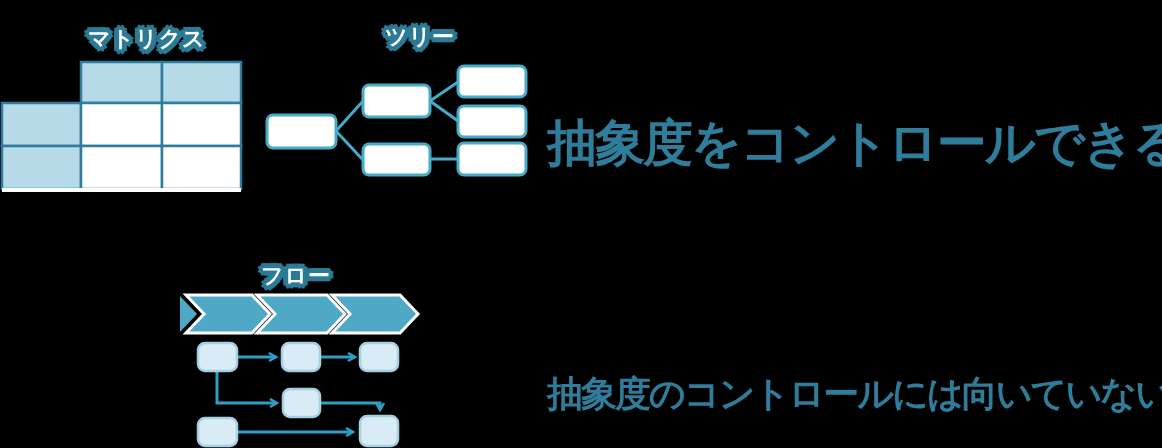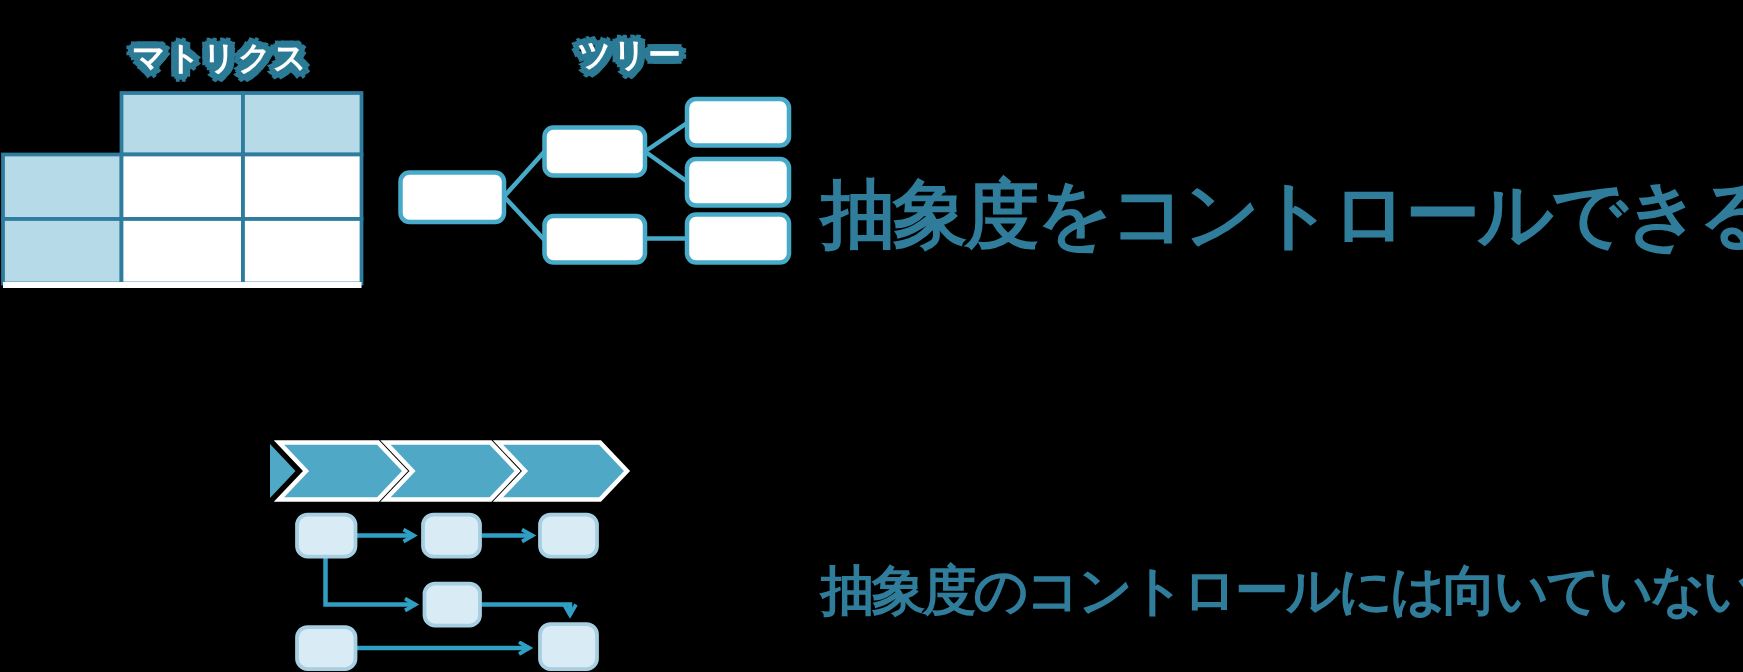--- a/index.html
+++ b/index.html
@@ -114,17 +114,18 @@
       <rect class="flow-box" x="282" y="343" width="38" height="28" rx="7"></rect>
       <rect class="flow-box" x="360" y="343" width="38" height="28" rx="7"></rect>
       <rect class="flow-box" x="283" y="389" width="37" height="28" rx="7"></rect>
       <rect class="flow-box" x="198" y="418" width="39" height="28" rx="7"></rect>
       <rect class="flow-box" x="360" y="416" width="38" height="30" rx="7"></rect>
     </g>
   </svg>
 
   <div class="tag-label lbl-matrix">マトリクス</div>
   <div class="tag-label lbl-tree">ツリー</div>
+  <div class="tag-label lbl-flow">フロー</div>
 
   <div class="caption caption-top">抽象度をコントロールできる</div>
   <div class="caption caption-bottom">抽象度のコントロールには向いていない</div>
 
 </div>
 
 </body></html>

